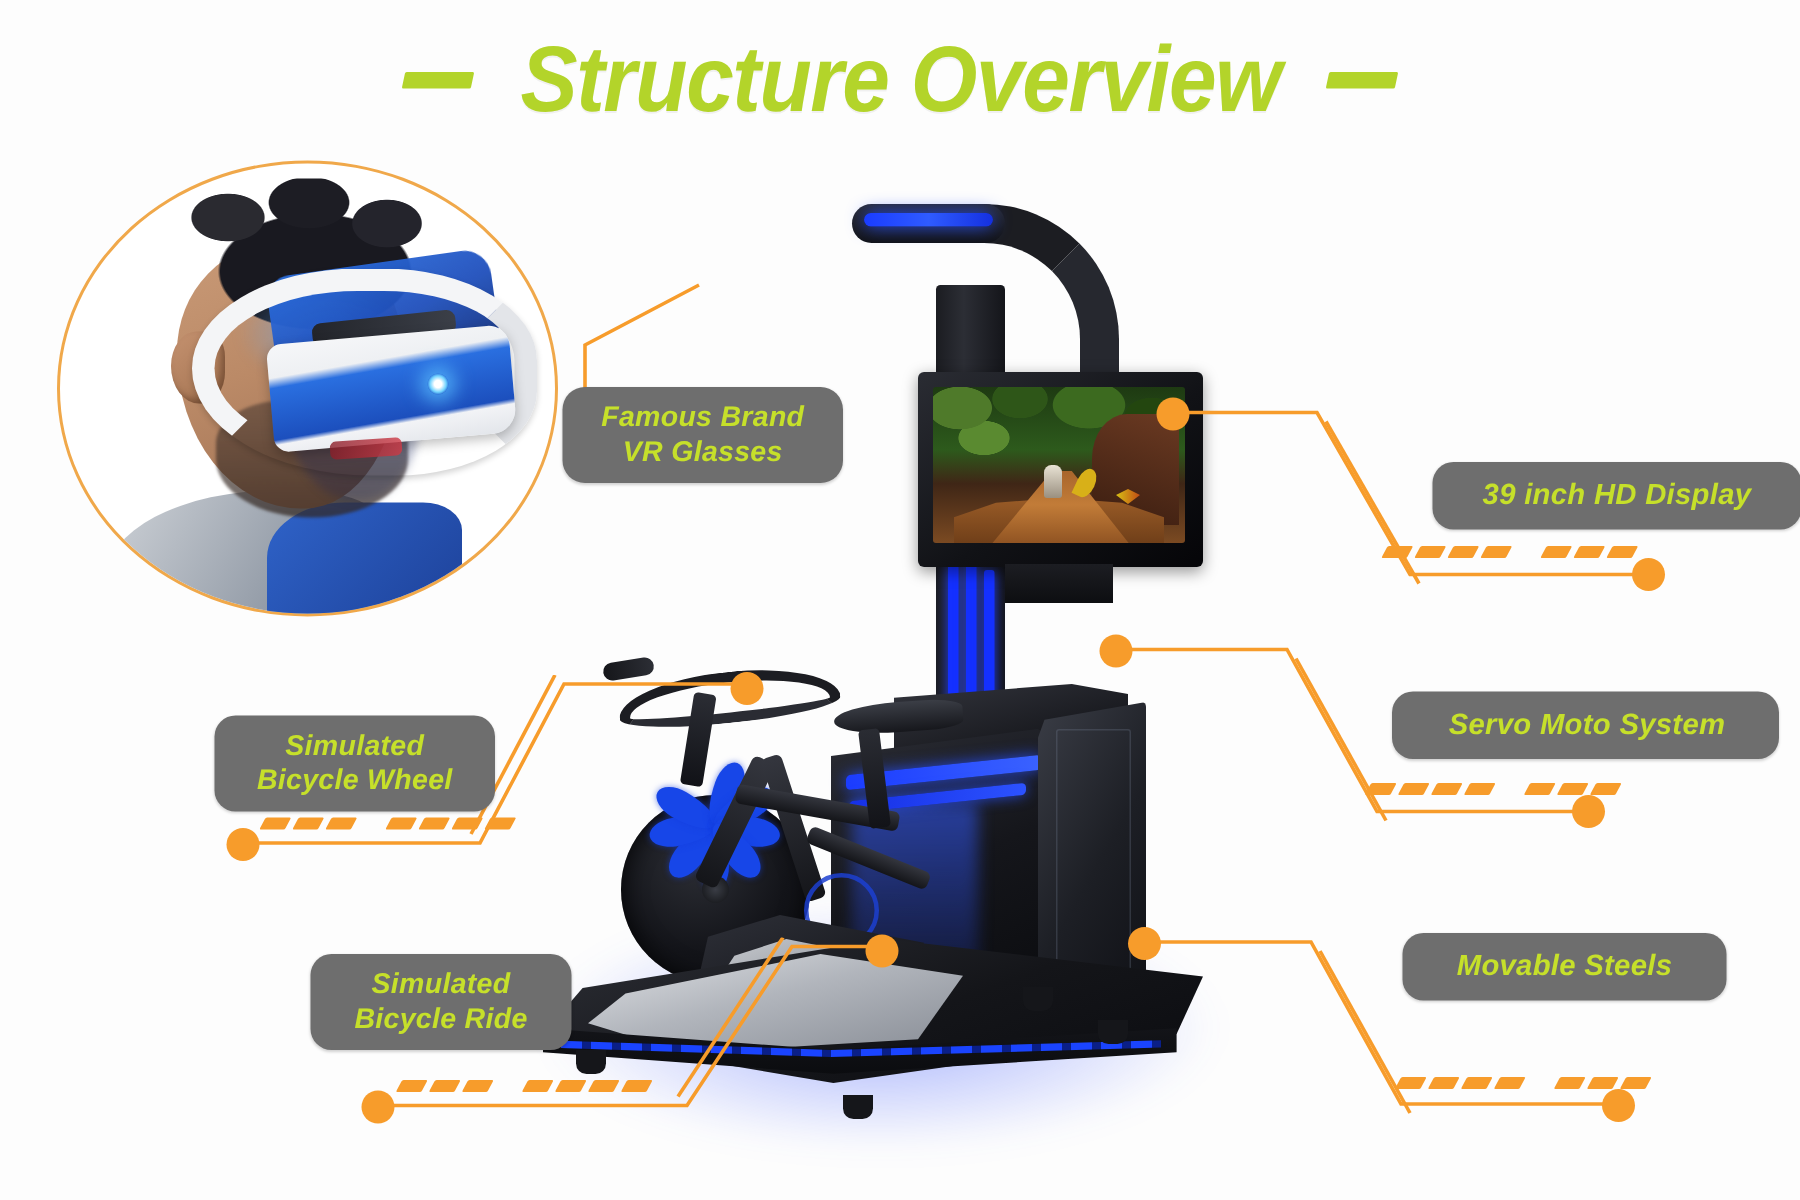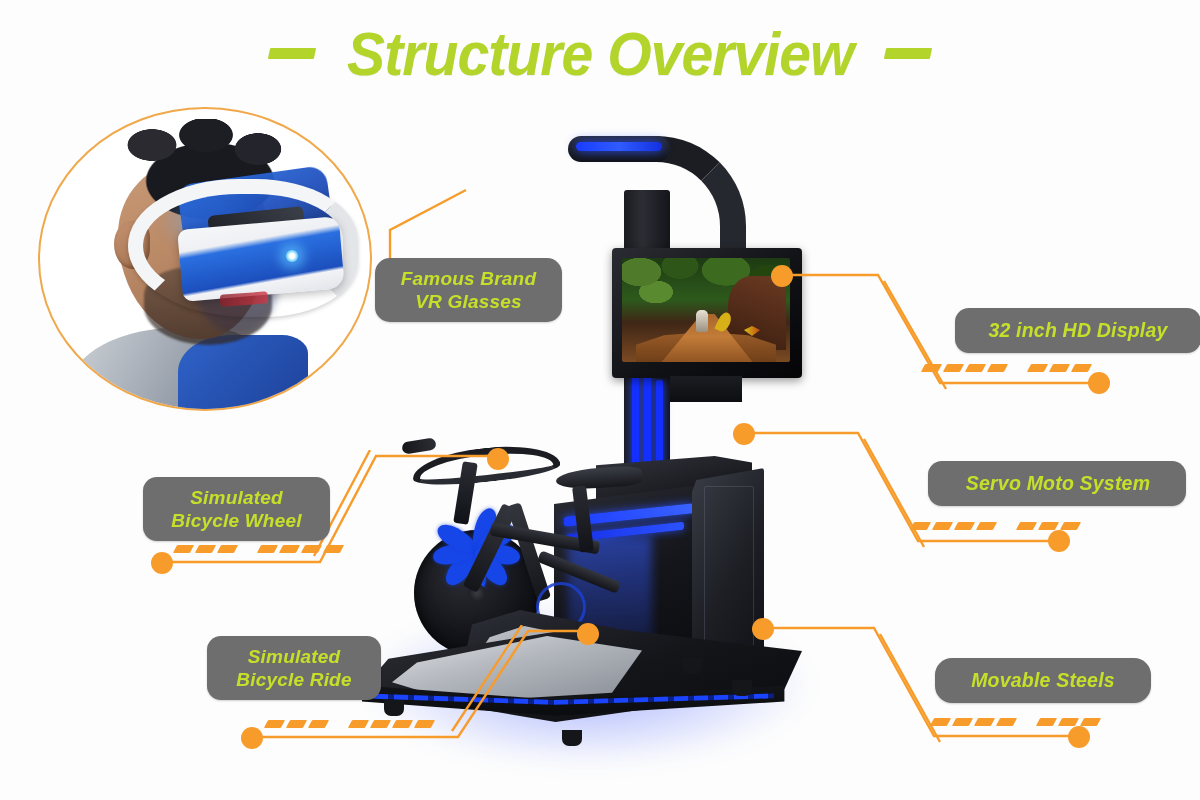--- a/index.html
+++ b/index.html
@@ -562,19 +562,19 @@
 
   <div class="chip" style="left:375px;top:258px;width:155px;border-radius:15px;">Famous Brand
 VR Glasses</div>
 
   <div class="chip" style="left:143px;top:477px;width:155px;">Simulated
 Bicycle Wheel</div>
 
   <div class="chip" style="left:207px;top:636px;width:142px;">Simulated
 Bicycle Ride</div>
 
-  <div class="chip one-line" style="left:955px;top:308px;width:210px;">32 inch HD Display</div>
+  <div class="chip one-line" style="left:955px;top:308px;width:210px;">39 inch HD Display</div>
 
   <div class="chip one-line" style="left:928px;top:461px;width:220px;padding-left:20px;">Servo Moto System</div>
 
-  <div class="chip one-line" style="left:935px;top:658px;width:180px;border-radius:17px;">Movable Steels</div>
+  <div class="chip one-line" style="left:935px;top:622px;width:180px;">Movable Steels</div>
 
 </div>
 
 </body></html>

